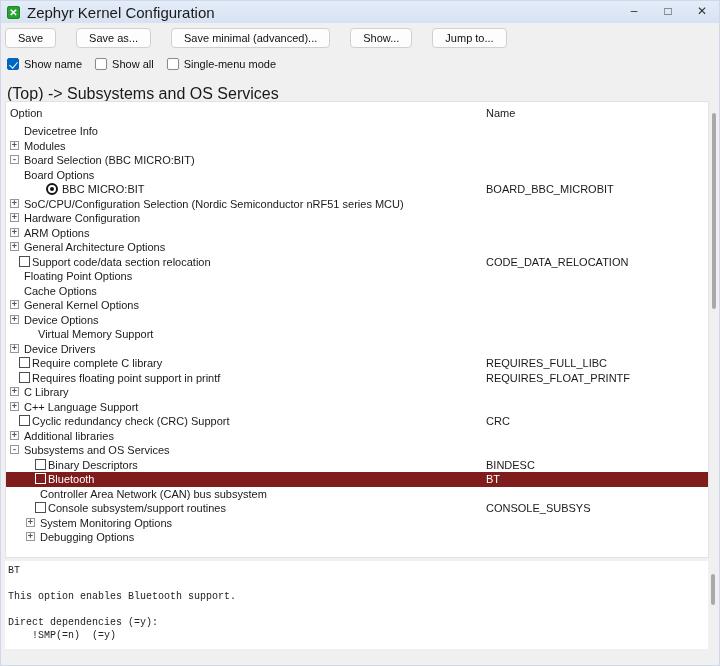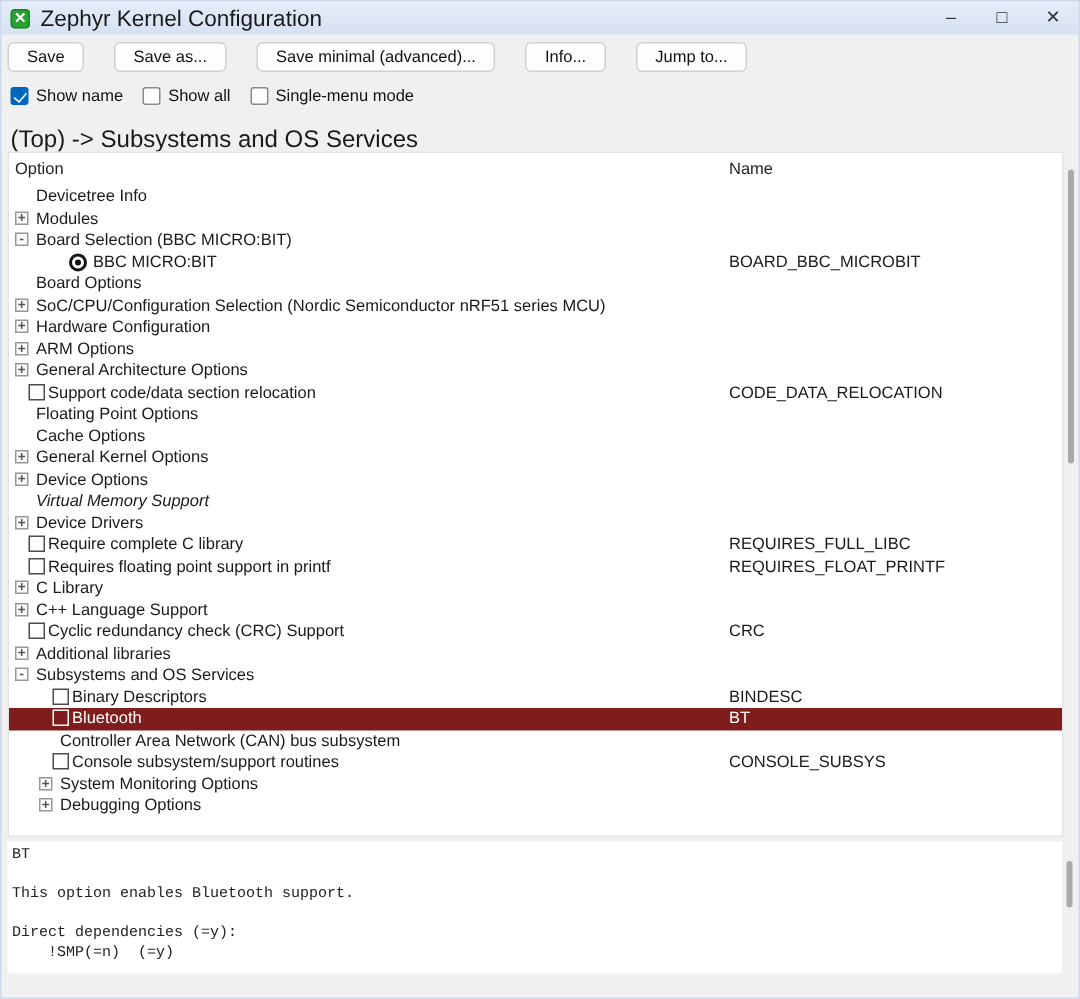--- a/index.html
+++ b/index.html
@@ -122,21 +122,21 @@
       <span class="win-btn">–</span>
       <span class="win-btn">□</span>
       <span class="win-btn">✕</span>
     </div>
   </div>
 
   <div class="toolbar">
     <button class="tbtn">Save</button>
     <button class="tbtn">Save as...</button>
     <button class="tbtn">Save minimal (advanced)...</button>
-    <button class="tbtn">Info...</button>
+    <button class="tbtn">Show...</button>
     <button class="tbtn">Jump to...</button>
   </div>
 
   <div class="optionsbar" id="optionsbar">
       <span class="opt checked">
         <span class="box"></span>
         <span>Show name</span>
       </span>
       <span class="opt">
         <span class="box"></span>
@@ -161,28 +161,28 @@
         </div>
         <div class="trow">
           <span class="exp" style="left: 4px;">+</span>
           <span class="tlabel" style="left: 18px;">Modules</span>
         </div>
         <div class="trow">
           <span class="exp" style="left: 4px;">-</span>
           <span class="tlabel" style="left: 18px;">Board Selection (BBC MICRO:BIT)</span>
         </div>
         <div class="trow">
+          <span class="tlabel" style="left: 18px;">Board Options</span>
+        </div>
+        <div class="trow">
           <span class="rad" style="left: 40px;"></span>
           <span class="tlabel" style="left: 56px;">BBC MICRO:BIT</span>
           <span class="tname">BOARD_BBC_MICROBIT</span>
         </div>
         <div class="trow">
-          <span class="tlabel" style="left: 18px;">Board Options</span>
-        </div>
-        <div class="trow">
           <span class="exp" style="left: 4px;">+</span>
           <span class="tlabel" style="left: 18px;">SoC/CPU/Configuration Selection (Nordic Semiconductor nRF51 series MCU)</span>
         </div>
         <div class="trow">
           <span class="exp" style="left: 4px;">+</span>
           <span class="tlabel" style="left: 18px;">Hardware Configuration</span>
         </div>
         <div class="trow">
           <span class="exp" style="left: 4px;">+</span>
           <span class="tlabel" style="left: 18px;">ARM Options</span>
@@ -204,21 +204,21 @@
         </div>
         <div class="trow">
           <span class="exp" style="left: 4px;">+</span>
           <span class="tlabel" style="left: 18px;">General Kernel Options</span>
         </div>
         <div class="trow">
           <span class="exp" style="left: 4px;">+</span>
           <span class="tlabel" style="left: 18px;">Device Options</span>
         </div>
         <div class="trow">
-          <span class="tlabel" style="left: 18px; font-style: italic;">Virtual Memory Support</span>
+          <span class="tlabel" style="left: 32px;">Virtual Memory Support</span>
         </div>
         <div class="trow">
           <span class="exp" style="left: 4px;">+</span>
           <span class="tlabel" style="left: 18px;">Device Drivers</span>
         </div>
         <div class="trow">
           <span class="cbx" style="left: 13px;"></span>
           <span class="tlabel" style="left: 26px;">Require complete C library</span>
           <span class="tname">REQUIRES_FULL_LIBC</span>
         </div>

